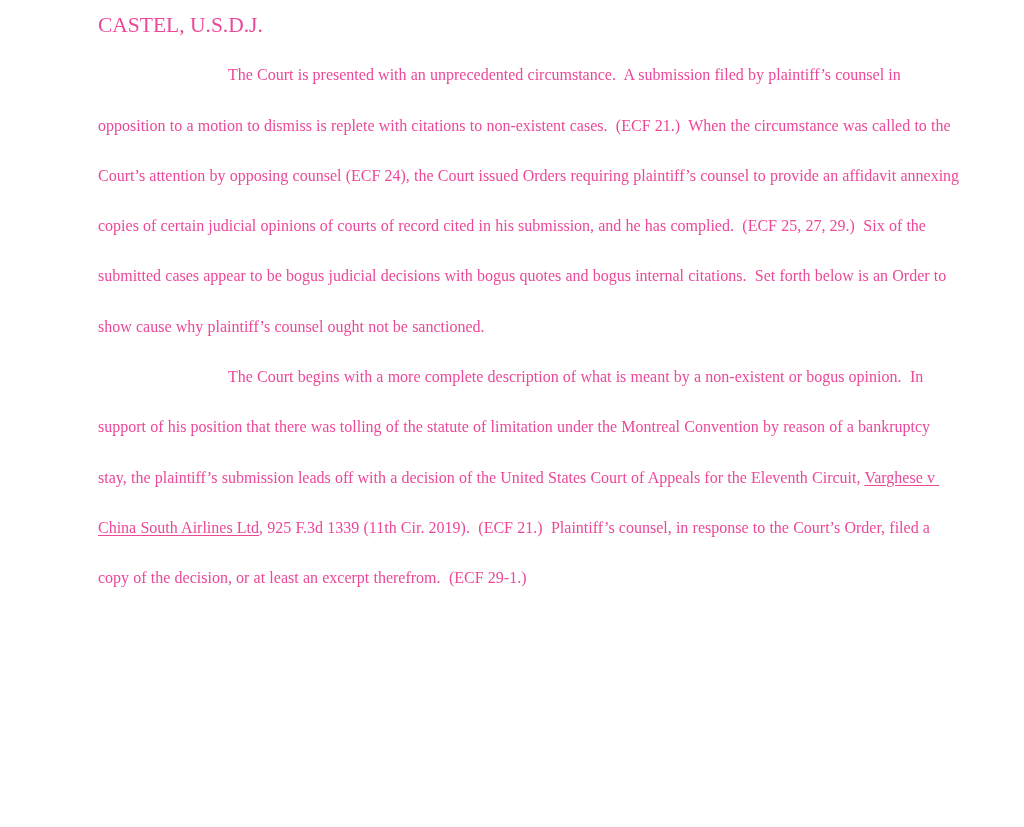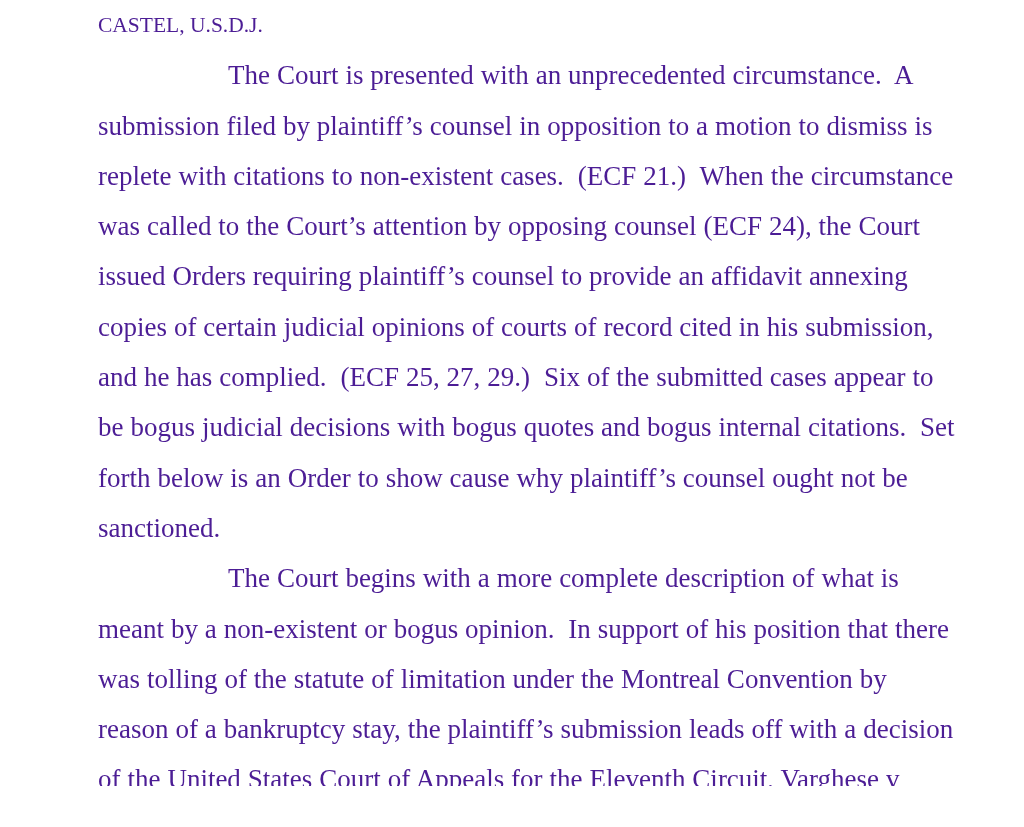--- a/index.html
+++ b/index.html
@@ -7,36 +7,36 @@
     padding: 0;
     background: #ffffff;
   }
   .page {
     position: relative;
     width: 1024px;
     height: 786px;
     background: #ffffff;
     overflow: hidden;
     font-family: "Liberation Serif", "DejaVu Serif", serif;
-    color: #4c1d95;
+    color: #ec4899;
   }
   .doc-body {
     position: absolute;
     left: 98px;
     top: 0px;
     width: 862px;
   }
   .judge-line {
     font-size: 21.5px;
     line-height: 50.3px;
     white-space: pre;
     text-align: left;
   }
   .para {
-    font-size: 27px;
+    font-size: 16px;
     line-height: 50.3px;
     text-align: left;
     text-indent: 130px;
     margin: 0;
     white-space: pre-wrap;
     word-spacing: 0.2px;
   }
   .para + .para {
     margin-top: 0;
   }

